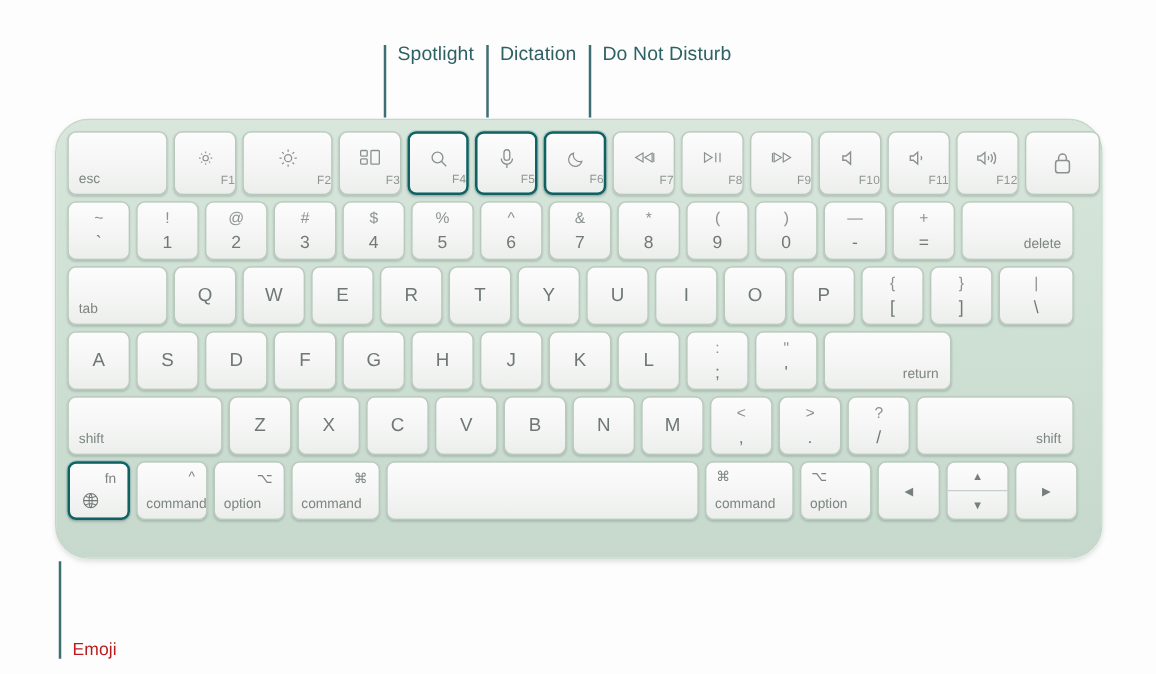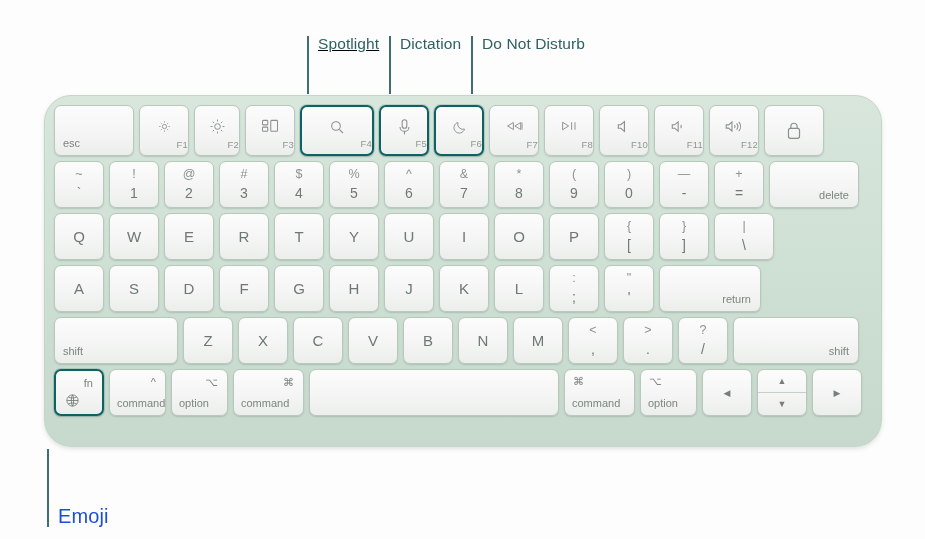--- a/index.html
+++ b/index.html
@@ -33,39 +33,39 @@
     box-sizing: border-box;
   }
   .callout-text {
     font-size: 15.5px;
     color: #2d6163;
     letter-spacing: 0.1px;
     white-space: nowrap;
     line-height: 1;
     display: block;
   }
-  #callout-spotlight { left: 307px; text-decoration: underline; }
+  #callout-spotlight { left: 307px; }
   #callout-dictation { left: 389px; }
   #callout-dnd       { left: 471px; }
 
   
   #callout-emoji {
     position: absolute;
     left: 47px;
     top: 449px;
     height: 78px;
     border-left: 2px solid #3f6f74;
     padding-left: 9px;
     box-sizing: border-box;
     display: flex;
     align-items: flex-end;
   }
   #callout-emoji .callout-text {
-    font-size: 20px;
-    color: #1d4ed8;
+    font-size: 14px;
+    color: #b91c1c;
     padding-bottom: 1px;
   }
 
   
   #keyboard {
     position: absolute;
     left: 44px;
     top: 95px;
     width: 838px;
     height: 352px;
@@ -220,42 +220,42 @@
     <div class="key fnkey" style="width:50px">
       <span class="fn-icon">
         <svg width="15" height="15" viewBox="0 0 24 24" fill="none" stroke="currentColor" stroke-width="1.4">
           <circle cx="12" cy="12" r="3.4"></circle>
           <path d="M12 3.6v2M12 18.4v2M3.6 12h2M18.4 12h2M6.2 6.2l1.4 1.4M16.4 16.4l1.4 1.4M17.8 6.2l-1.4 1.4M7.6 16.4l-1.4 1.4"></path>
         </svg>
       </span>
       <span class="fn-code">F1</span>
     </div>
 
-    <div class="key fnkey" style="width:46px">
+    <div class="key fnkey" style="width:72px">
       <span class="fn-icon">
         <svg width="17" height="17" viewBox="0 0 24 24" fill="none" stroke="currentColor" stroke-width="1.4">
           <circle cx="12" cy="12" r="4"></circle>
           <path d="M12 2.2v2.6M12 19.2v2.6M2.2 12h2.6M19.2 12h2.6M5.2 5.2l1.9 1.9M16.9 16.9l1.9 1.9M18.8 5.2l-1.9 1.9M7.1 16.9l-1.9 1.9"></path>
         </svg>
       </span>
       <span class="fn-code">F2</span>
     </div>
 
     <div class="key fnkey" style="width:50px">
       <span class="fn-icon">
         <svg width="18" height="14" viewBox="0 0 24 18" fill="none" stroke="currentColor" stroke-width="1.4">
           <rect x="2" y="1.5" width="7" height="6" rx="1"></rect>
           <rect x="13" y="1.5" width="9" height="14.5" rx="1"></rect>
           <rect x="2" y="10.5" width="7" height="5.5" rx="1"></rect>
         </svg>
       </span>
       <span class="fn-code">F3</span>
     </div>
 
-    <div class="key fnkey hl" style="width:74px">
+    <div class="key fnkey hl" style="width:49px">
       <span class="fn-icon">
         <svg width="16" height="16" viewBox="0 0 24 24" fill="none" stroke="currentColor" stroke-width="1.6">
           <circle cx="10.5" cy="10.5" r="6.5"></circle>
           <path d="M15.4 15.4L21 21"></path>
         </svg>
       </span>
       <span class="fn-code">F4</span>
     </div>
 
     <div class="key fnkey hl" style="width:50px">
@@ -292,20 +292,30 @@
     <div class="key fnkey" style="width:50px">
       <span class="fn-icon">
         <svg width="18" height="12" viewBox="0 0 24 14" fill="none" stroke="currentColor" stroke-width="1.3">
           <path d="M3.5 2v10l8-5z"></path>
           <path d="M15.5 2v10M20 2v10"></path>
         </svg>
       </span>
       <span class="fn-code">F8</span>
     </div>
 
+    <div class="key fnkey" style="width:50px">
+      <span class="fn-icon">
+        <svg width="19" height="12" viewBox="0 0 26 14" fill="none" stroke="currentColor" stroke-width="1.3">
+          <path d="M2.7 2.2v9.6"></path>
+          <path d="M4.5 2.2v9.6L12.5 7z"></path>
+          <path d="M14.5 2.2v9.6L22.5 7z"></path>
+        </svg>
+      </span>
+      <span class="fn-code">F9</span>
+    </div>
 
     <div class="key fnkey" style="width:50px">
       <span class="fn-icon">
         <svg width="14" height="13" viewBox="0 0 16 14" fill="none" stroke="currentColor" stroke-width="1.3">
           <path d="M8.5 1.5L4.3 5H1.5v4h2.8l4.2 3.5z"></path>
         </svg>
       </span>
       <span class="fn-code">F10</span>
     </div>
 
@@ -393,20 +403,23 @@
     <div class="key" style="width:50px">
       <span class="glyph-top">+</span>
       <span class="glyph-bottom">=</span>
     </div>
     <div class="key" style="width:90px">
       <span class="lbl-corner-br">delete</span>
     </div>
   </div>
 
   <div class="krow">
+    <div class="key" style="width:80px">
+      <span class="lbl-corner-bl">tab</span>
+    </div>
     <div class="key" style="width:50px">
         <span class="lbl-center">Q</span>
       </div>
     <div class="key" style="width:50px">
         <span class="lbl-center">W</span>
       </div>
     <div class="key" style="width:50px">
         <span class="lbl-center">E</span>
       </div>
     <div class="key" style="width:50px">

